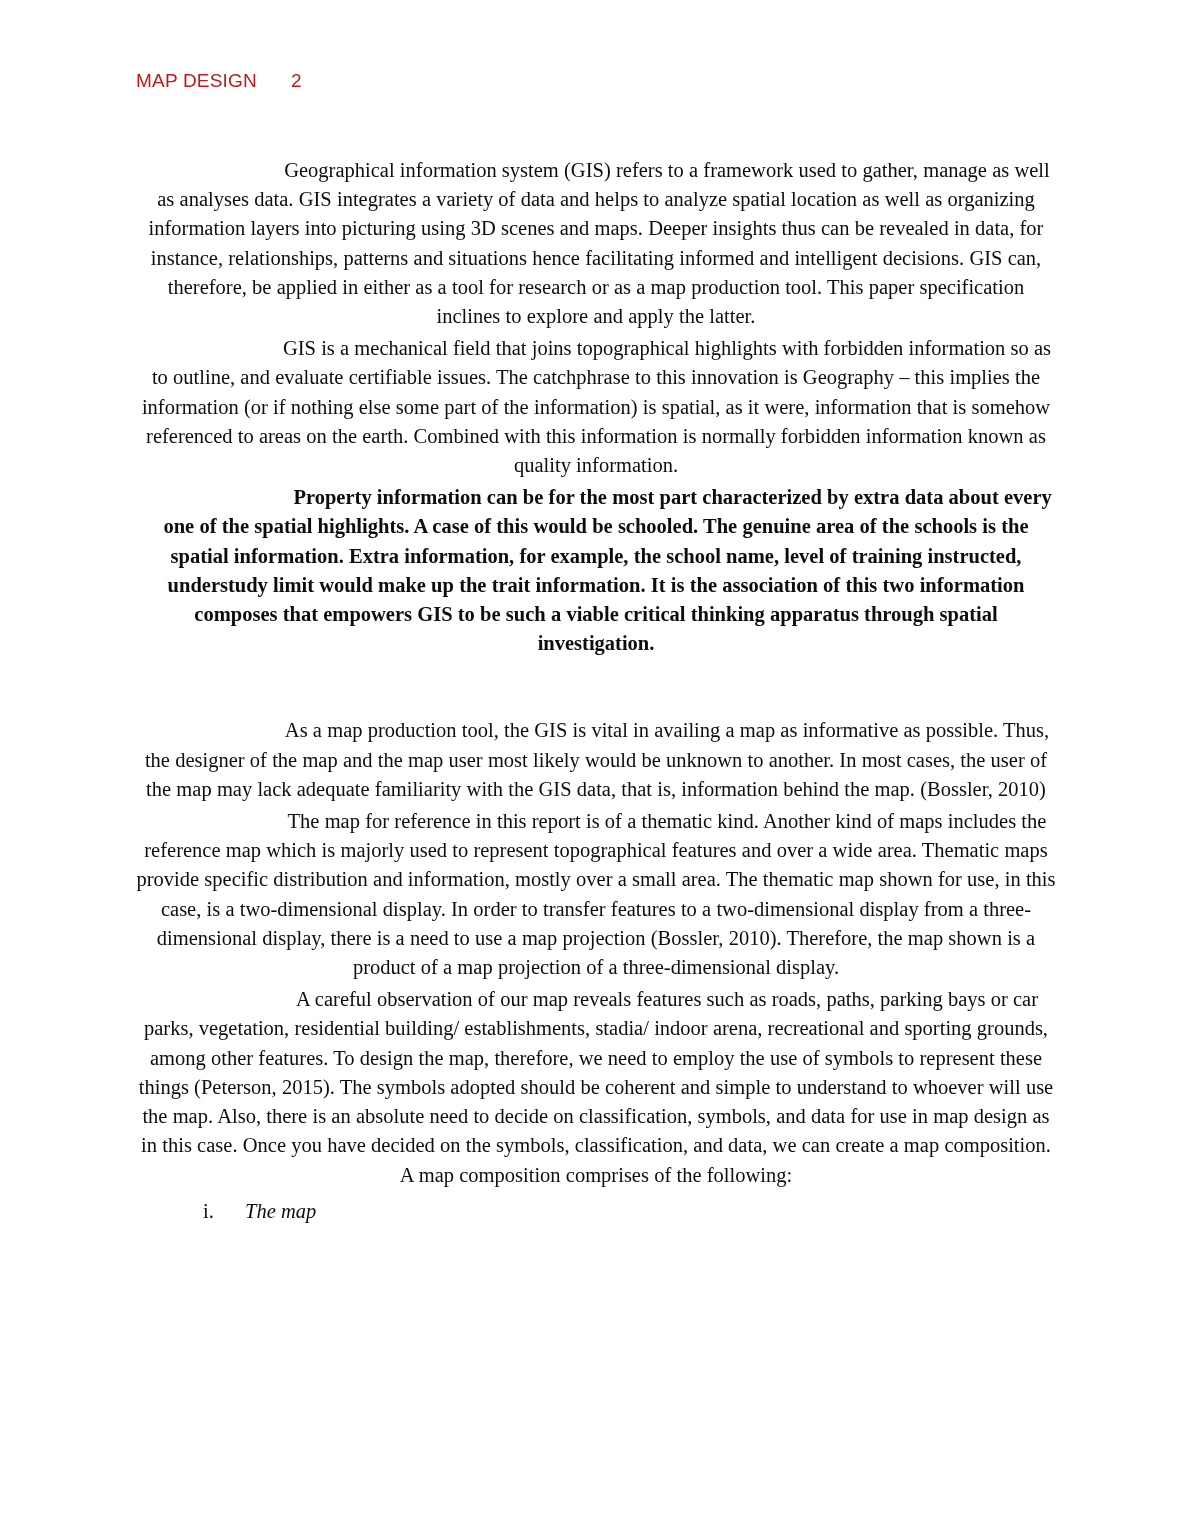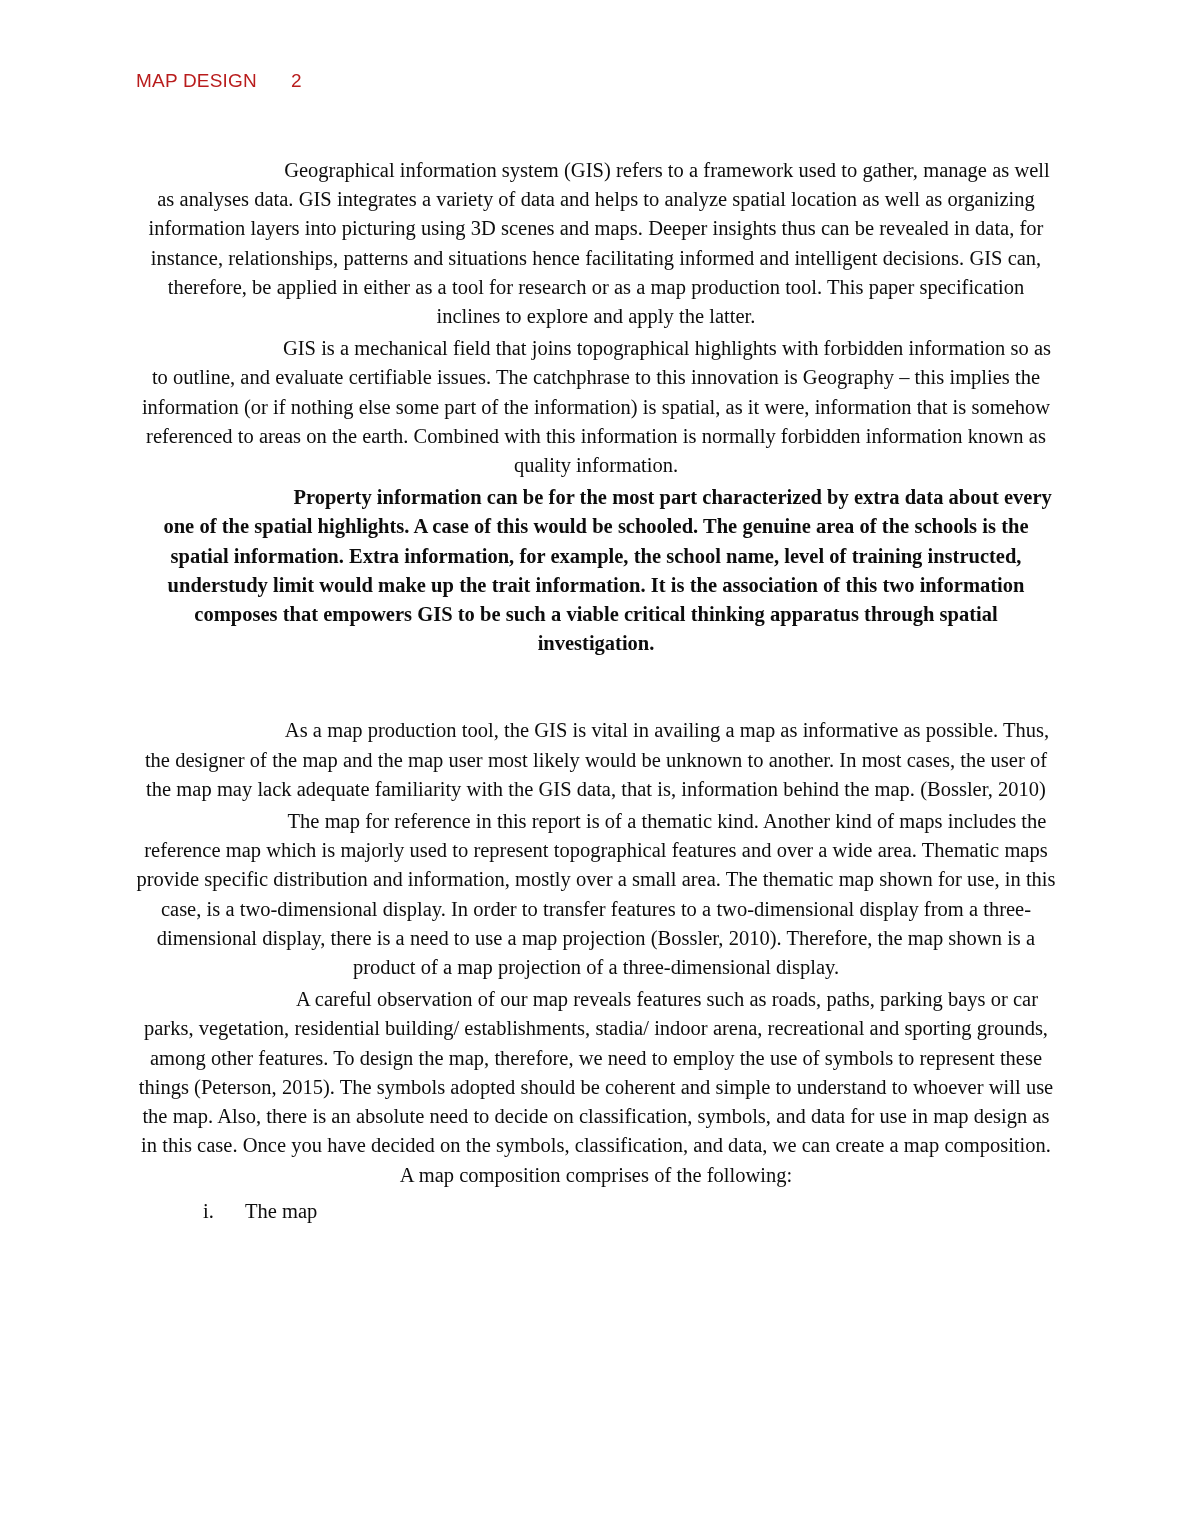--- a/index.html
+++ b/index.html
@@ -89,20 +89,21 @@
     align-items: baseline;
     padding-left: 36px;
   }
   .doc-list-marker {
     width: 73px;
     flex: 0 0 73px;
     white-space: pre;
   }
   .doc-list-text {
     white-space: pre;
+    font-style: italic;
   }
 </style>
 </head>
 <body>
 
 <div class="page">
 
   <div class="running-header">
     <span class="header-title">MAP DESIGN</span>
     <span class="header-pagenum">2</span>

